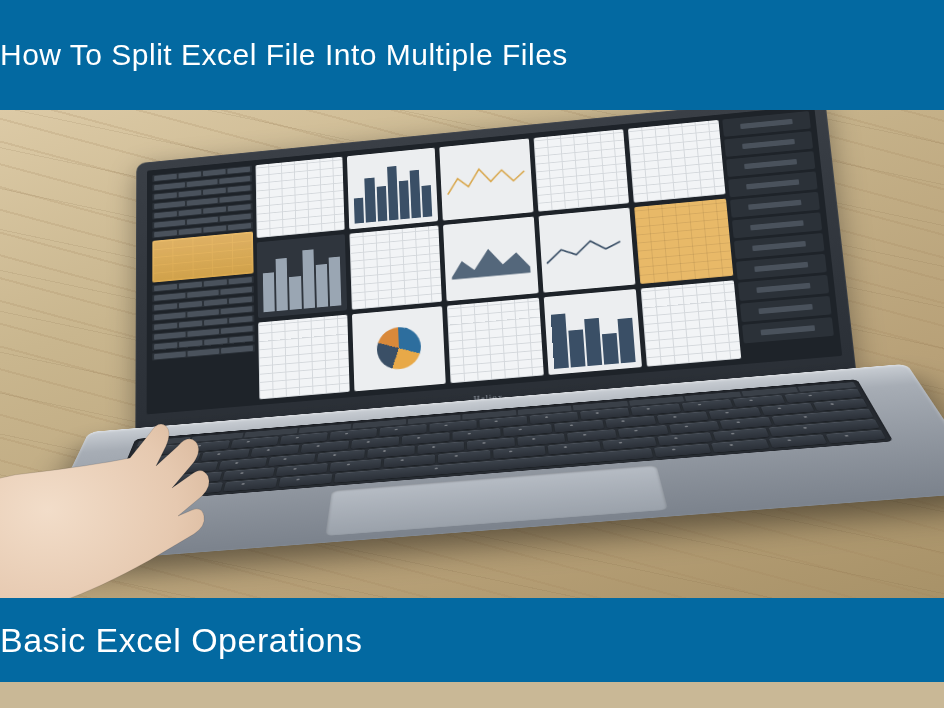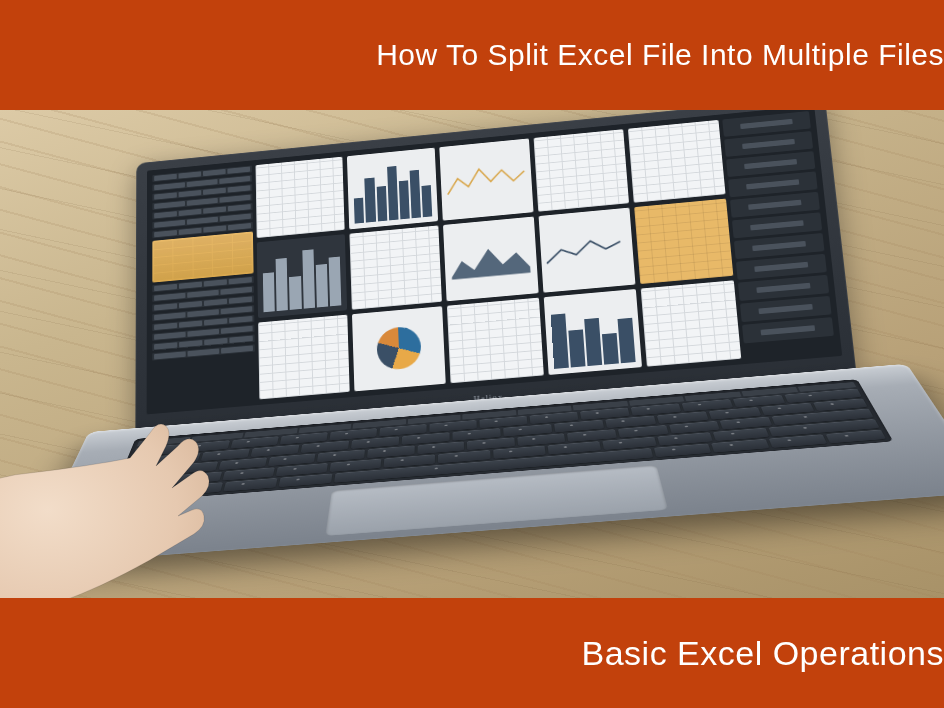--- a/index.html
+++ b/index.html
@@ -4,36 +4,35 @@
 <style>
   * { margin: 0; padding: 0; box-sizing: border-box; }
   body {
     width: 944px;
     height: 708px;
     font-family: -apple-system, BlinkMacSystemFont, "Segoe UI", Arial, sans-serif;
     overflow: hidden;
     background: #c9b896;
   }
   .banner {
-    background: #c2410c;
+    background: #0369a1;
     color: #ffffff;
     text-align: center;
     display: flex;
     align-items: center;
-    justify-content: flex-end;
+    justify-content: flex-start;
     font-weight: 400;
     letter-spacing: 0.5px;
-    padding-left: 36px;
   }
   .banner-top {
     height: 110px;
     font-size: 30px;
   }
   .banner-bottom {
-    height: 110px;
+    height: 84px;
     font-size: 34px;
   }
   .photo-area {
     height: 488px;
     position: relative;
     background: linear-gradient(145deg, #d4c2a0 0%, #c8b48e 40%, #b8a178 100%);
     overflow: hidden;
   }
   
   .desk {

